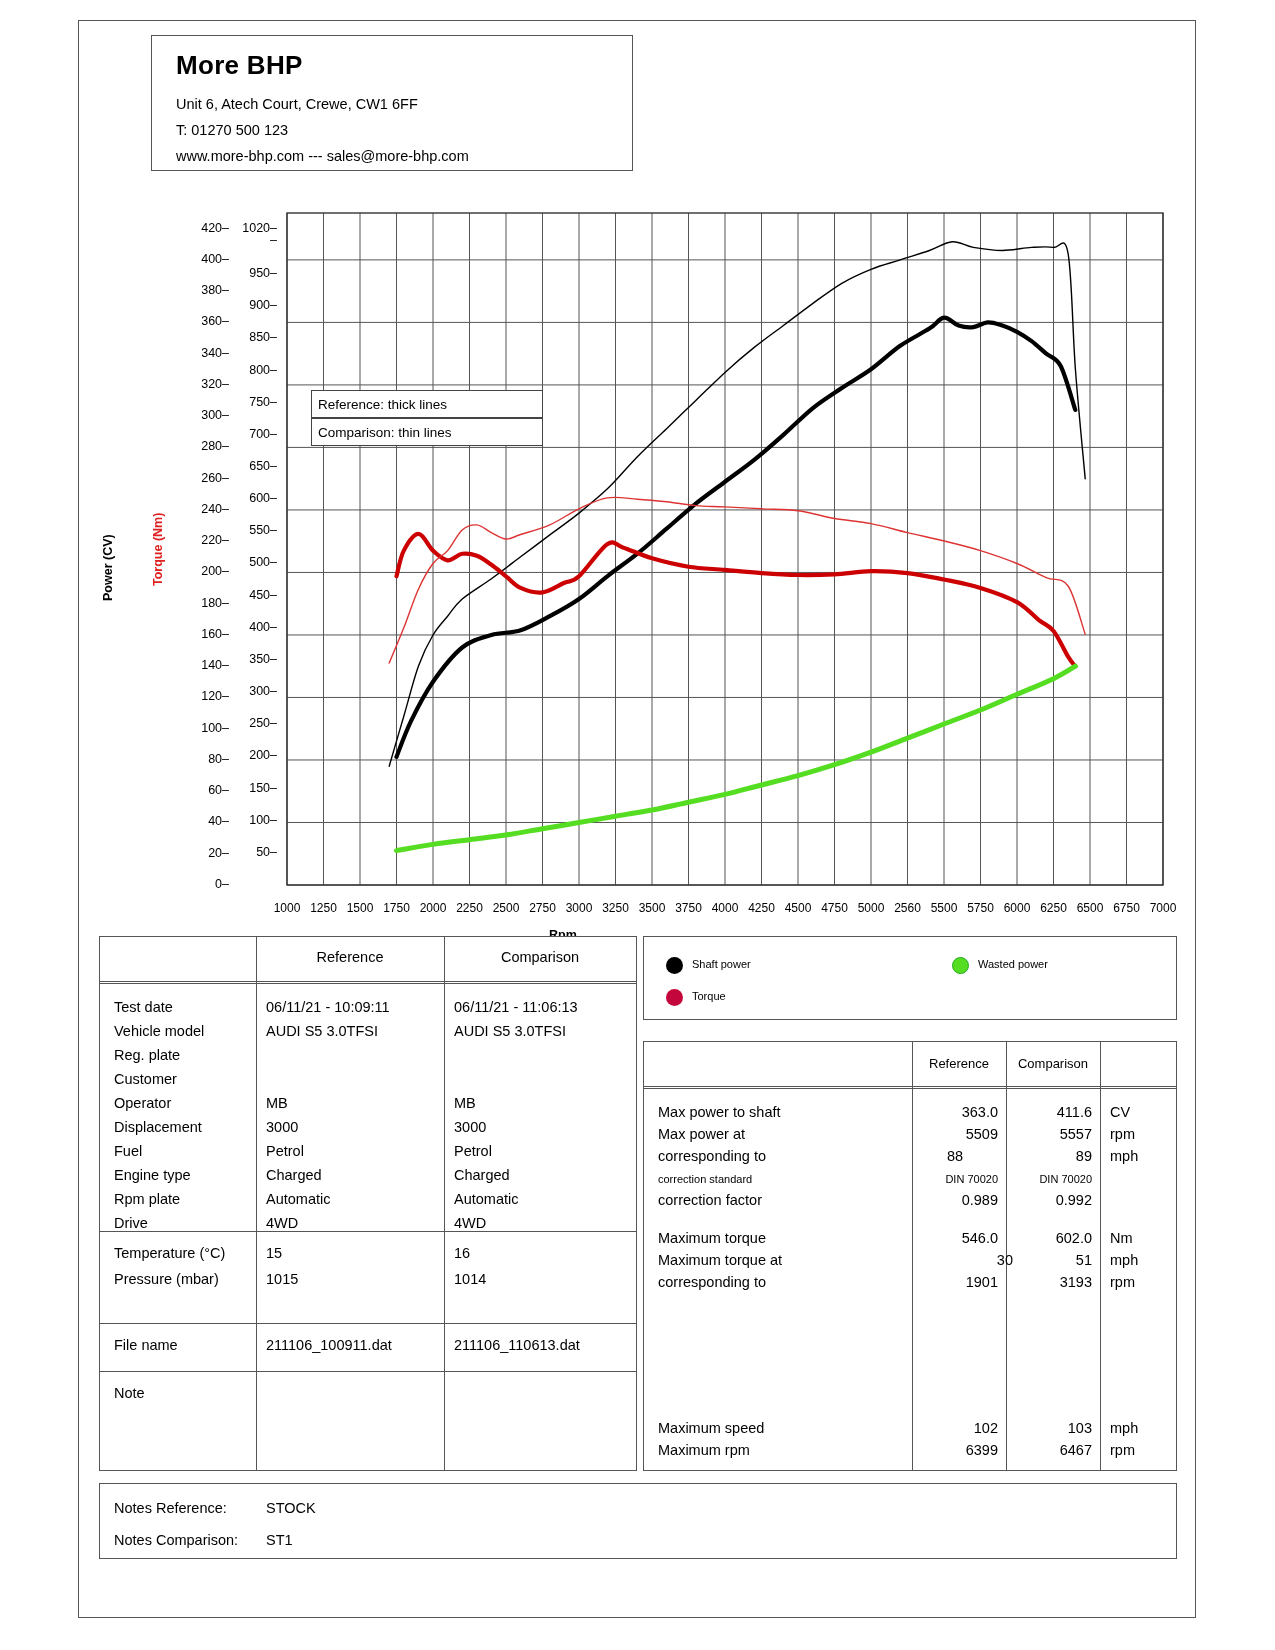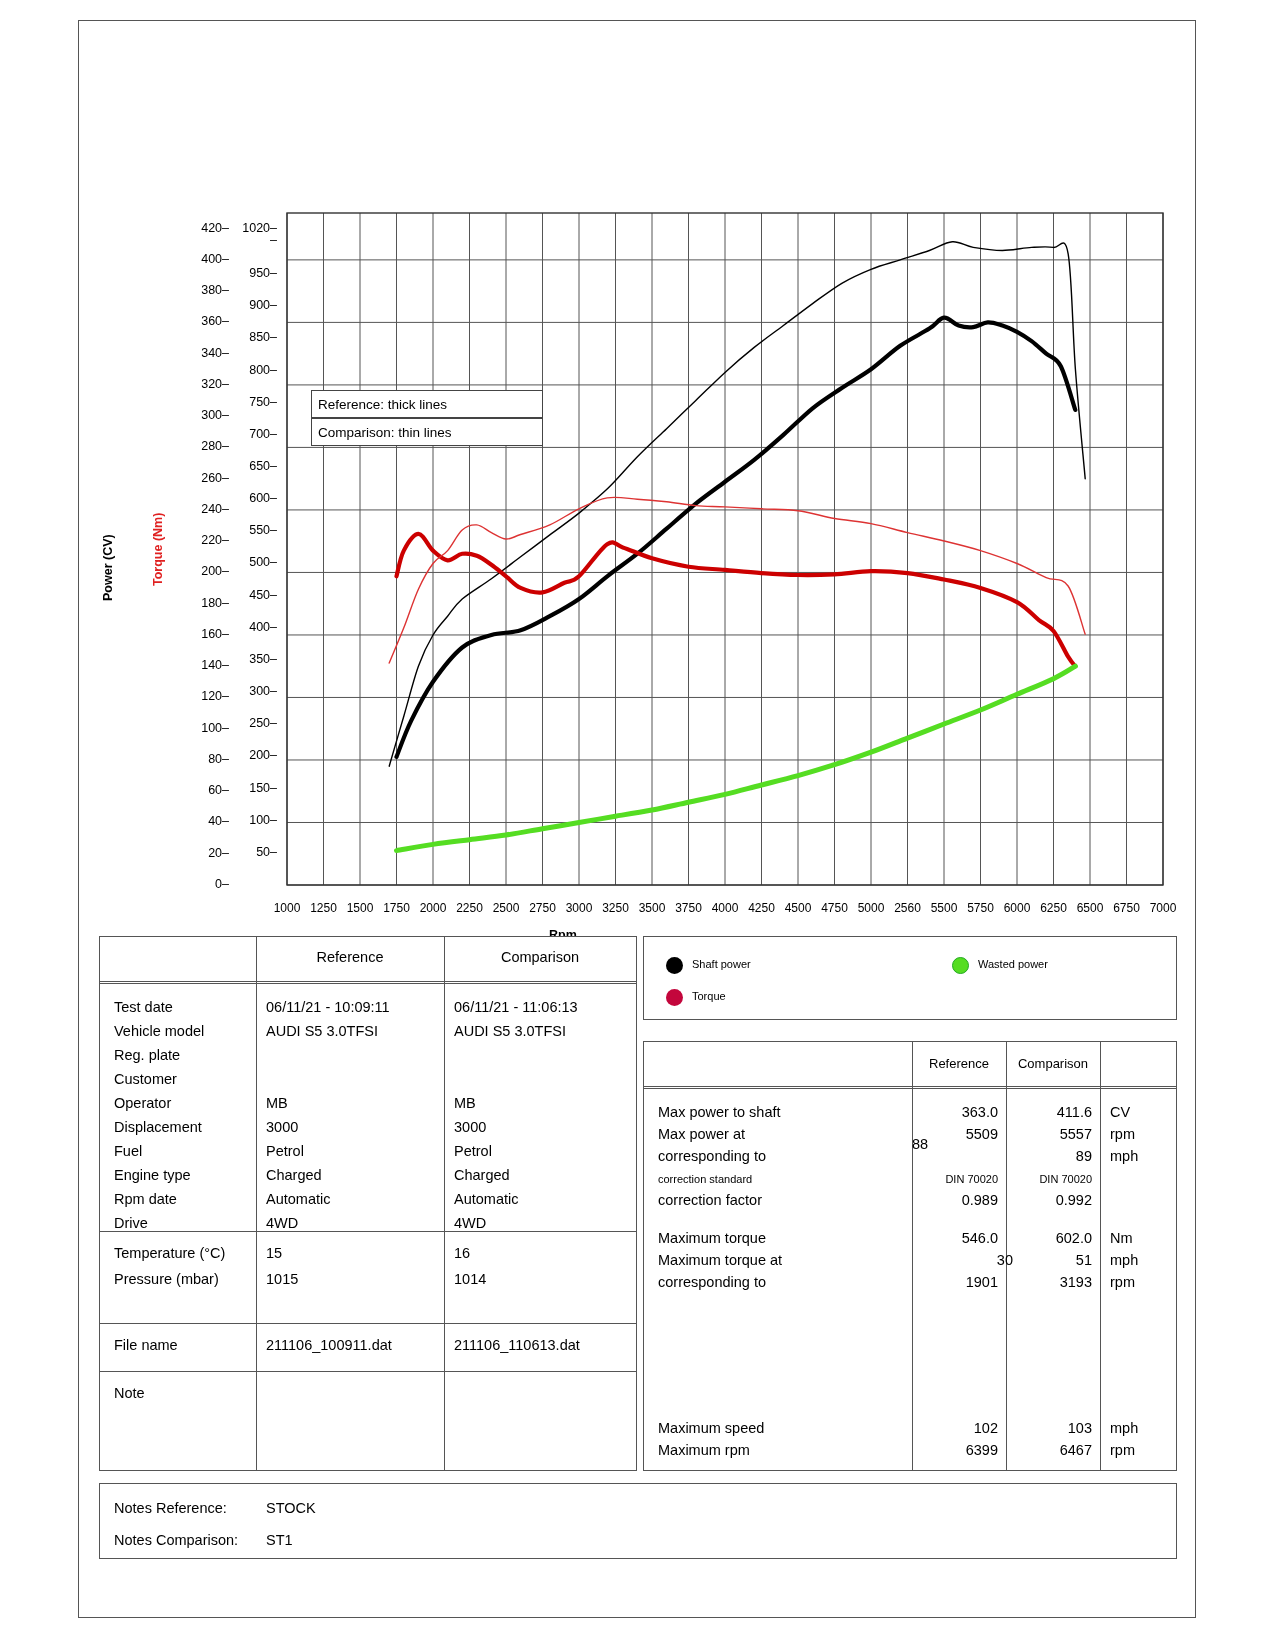--- a/index.html
+++ b/index.html
@@ -39,20 +39,26 @@
   .hcell.sm { font-size:13px; }
 
   .dot { position:absolute; width:17px; height:17px; border-radius:50%; }
   .lg-label { position:absolute; font-size:11px; font-family:"Liberation Sans", sans-serif;}
 </style>
 </head>
 <body>
 
 <div class="page">
 
+  <div class="hdr-box">
+    <div class="hdr-name">More BHP</div>
+    <div class="hdr-l1">Unit 6, Atech Court, Crewe, CW1 6FF</div>
+    <div class="hdr-l2">T: 01270 500 123</div>
+    <div class="hdr-l3">www.more-bhp.com --- sales@more-bhp.com</div>
+  </div>
 
   <div class="chart-wrap">
     <div class="ax-title-p">Power (CV)</div>
     <div class="ax-title-t">Torque (Nm)</div>
     <div class="ax-title-x">Rpm</div>
 
     <div id="ticks-power">
         <div class="ptick" style="left: 96px; top: 706px;">0<span class="dash">–</span></div>
         <div class="ptick" style="left: 96px; top: 674.744px;">20<span class="dash">–</span></div>
         <div class="ptick" style="left: 96px; top: 643.488px;">40<span class="dash">–</span></div>
@@ -202,21 +208,21 @@
         <span class="cell" style="left: 354px; top: 158px;">MB</span>
         <span class="cell" style="left: 14px; top: 182px;">Displacement</span>
         <span class="cell" style="left: 166px; top: 182px;">3000</span>
         <span class="cell" style="left: 354px; top: 182px;">3000</span>
         <span class="cell" style="left: 14px; top: 206px;">Fuel</span>
         <span class="cell" style="left: 166px; top: 206px;">Petrol</span>
         <span class="cell" style="left: 354px; top: 206px;">Petrol</span>
         <span class="cell" style="left: 14px; top: 230px;">Engine type</span>
         <span class="cell" style="left: 166px; top: 230px;">Charged</span>
         <span class="cell" style="left: 354px; top: 230px;">Charged</span>
-        <span class="cell" style="left: 14px; top: 254px;">Rpm date</span>
+        <span class="cell" style="left: 14px; top: 254px;">Rpm plate</span>
         <span class="cell" style="left: 166px; top: 254px;">Automatic</span>
         <span class="cell" style="left: 354px; top: 254px;">Automatic</span>
         <span class="cell" style="left: 14px; top: 278px;">Drive</span>
         <span class="cell" style="left: 166px; top: 278px;">4WD</span>
         <span class="cell" style="left: 354px; top: 278px;">4WD</span>
         <span class="cell" style="left: 14px; top: 308px;">Temperature (°C)</span>
         <span class="cell" style="left: 166px; top: 308px;">15</span>
         <span class="cell" style="left: 354px; top: 308px;">16</span>
         <span class="cell" style="left: 14px; top: 334px;">Pressure (mbar)</span>
         <span class="cell" style="left: 166px; top: 334px;">1015</span>
@@ -250,21 +256,21 @@
     <div id="res-body">
         <span class="cell" style="left: 14px; top: 62px;">Max power to shaft</span>
         <span class="cell r" style="width: 86px; text-align: right; left: 268px; top: 62px;">363.0</span>
         <span class="cell r" style="width: 86px; text-align: right; left: 362px; top: 62px;">411.6</span>
         <span class="cell" style="left: 466px; top: 62px;">CV</span>
         <span class="cell" style="left: 14px; top: 84px;">Max power at</span>
         <span class="cell r" style="width: 86px; text-align: right; left: 268px; top: 84px;">5509</span>
         <span class="cell r" style="width: 86px; text-align: right; left: 362px; top: 84px;">5557</span>
         <span class="cell" style="left: 466px; top: 84px;">rpm</span>
         <span class="cell" style="left: 14px; top: 106px;">corresponding to</span>
-        <span class="cell r" style="width: 86px; text-align: left; left: 268px; top: 94px;">88</span>
+        <span class="cell r" style="width: 86px; text-align: center; left: 268px; top: 106px;">88</span>
         <span class="cell r" style="width: 86px; text-align: right; left: 362px; top: 106px;">89</span>
         <span class="cell" style="left: 466px; top: 106px;">mph</span>
         <span class="cell small" style="left: 14px; top: 131px;">correction standard</span>
         <span class="cell small r" style="width: 86px; text-align: right; left: 268px; top: 131px;">DIN 70020</span>
         <span class="cell small r" style="width: 86px; text-align: right; left: 362px; top: 131px;">DIN 70020</span>
         <span class="cell" style="left: 14px; top: 150px;">correction factor</span>
         <span class="cell r" style="width: 86px; text-align: right; left: 268px; top: 150px;">0.989</span>
         <span class="cell r" style="width: 86px; text-align: right; left: 362px; top: 150px;">0.992</span>
         <span class="cell" style="left: 14px; top: 188px;">Maximum torque</span>
         <span class="cell r" style="width: 86px; text-align: right; left: 268px; top: 188px;">546.0</span>

